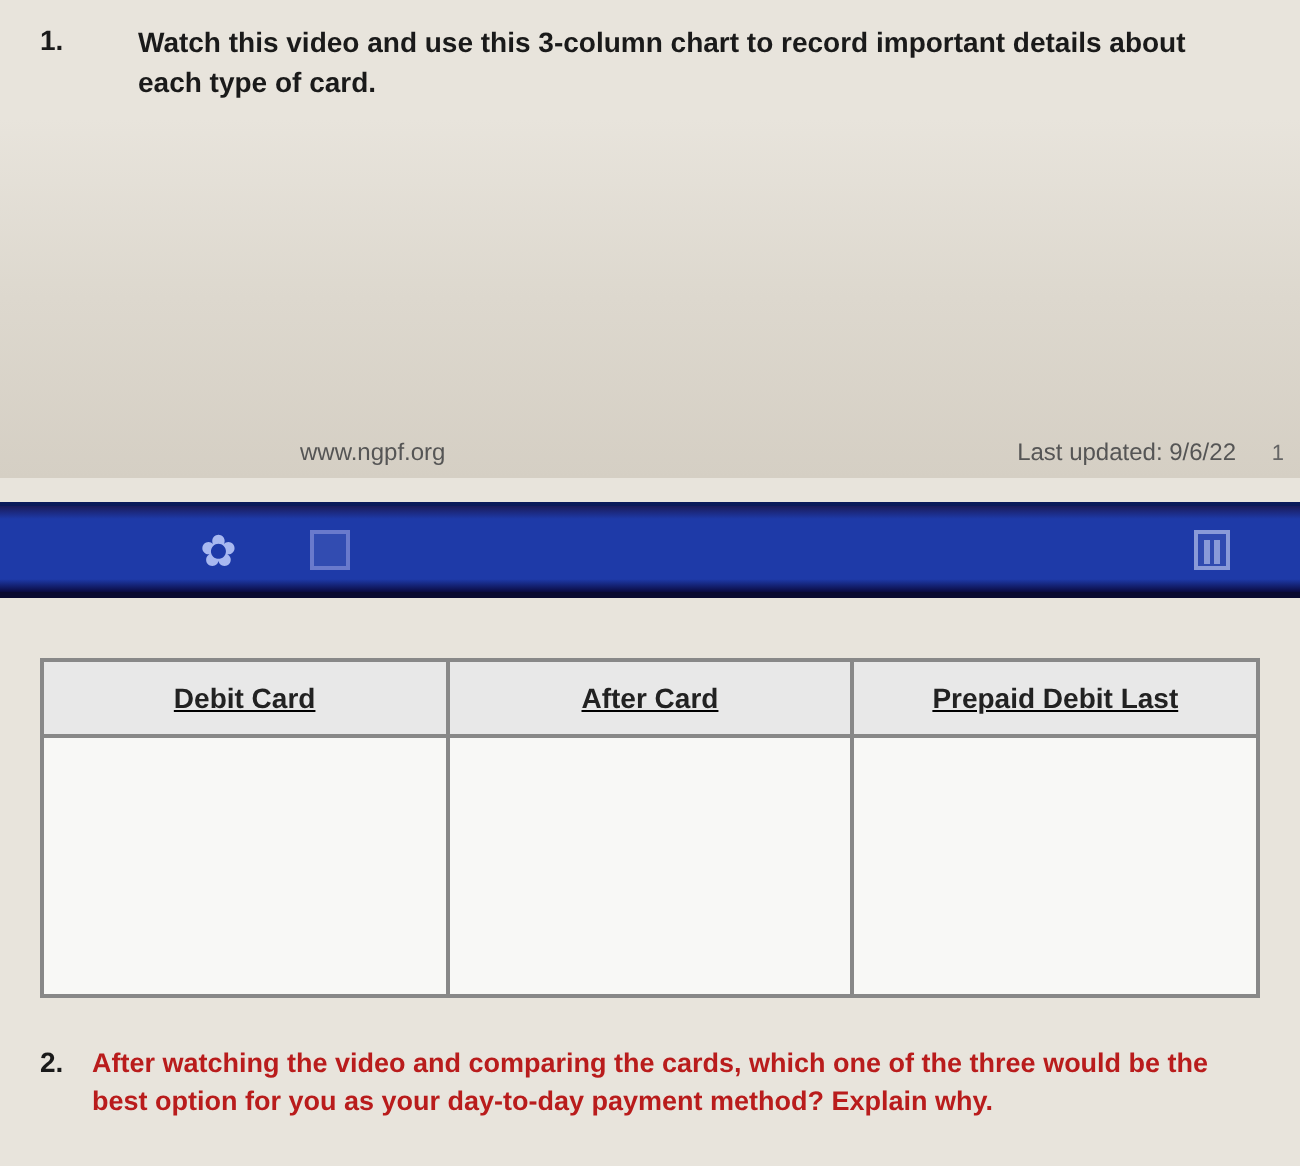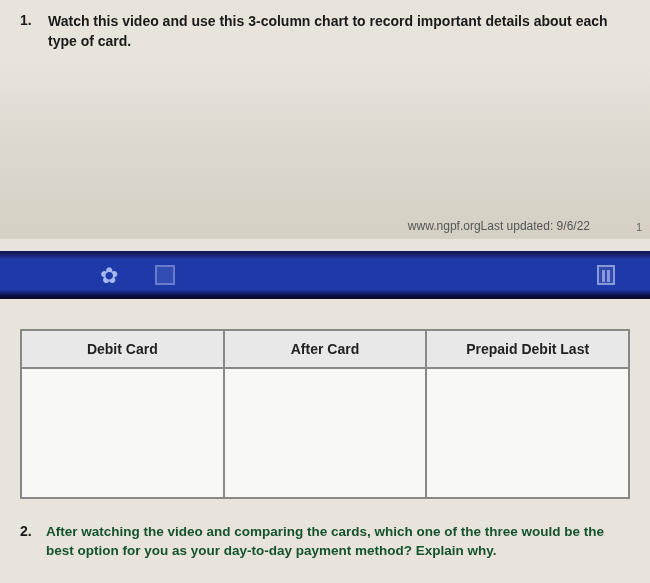--- a/index.html
+++ b/index.html
@@ -24,30 +24,31 @@
       font-size: 14px;
       font-weight: bold;
       color: #1a1a1a;
       min-width: 16px;
     }
     .q-text {
       font-size: 14px;
       font-weight: bold;
       color: #1a1a1a;
       line-height: 1.4;
+      margin-left: 21px;
     }
     .paper-texture {
       height: 180px;
       background: linear-gradient(180deg, #e8e4dc 0%, #ddd8ce 50%, #d5cfc4 100%);
       position: relative;
     }
     .footer-line {
       display: flex;
-      justify-content: flex-end;
-      padding: 0 60px 0 150px;
+      justify-content: space-between;
+      padding: 0 32px 0 150px;
       font-size: 12px;
       color: #555;
       margin-top: -20px;
       position: relative;
     }
     .footer-line .right-num {
       position: absolute;
       right: 8px;
       top: 2px;
       font-size: 11px;
@@ -97,20 +98,21 @@
       background: #8a9ad8;
       box-shadow: 5px 0 0 #8a9ad8;
     }
     .table-container {
       padding: 30px 20px 10px 20px;
     }
     table {
       width: 100%;
       border-collapse: collapse;
       background: #c2410c;
+      text-decoration: underline;
     }
     th {
       border: 2px solid #888;
       background: #e8e8e8;
       padding: 10px 8px;
       font-size: 14px;
       font-weight: bold;
       color: #222;
       text-align: center;
     }
@@ -127,21 +129,21 @@
     }
     .q2-number {
       font-size: 14px;
       font-weight: bold;
       color: #1a1a1a;
       min-width: 16px;
     }
     .q2-text {
       font-size: 13.5px;
       font-weight: bold;
-      color: #14532d;
+      color: #b91c1c;
       line-height: 1.4;
     }
   </style>
 </head>
 <body>
 
 <div class="question-1">
   <span class="q-number">1.</span>
   <span class="q-text">Watch this video and use this 3-column chart to record important details about each type of card.</span>
 </div>

